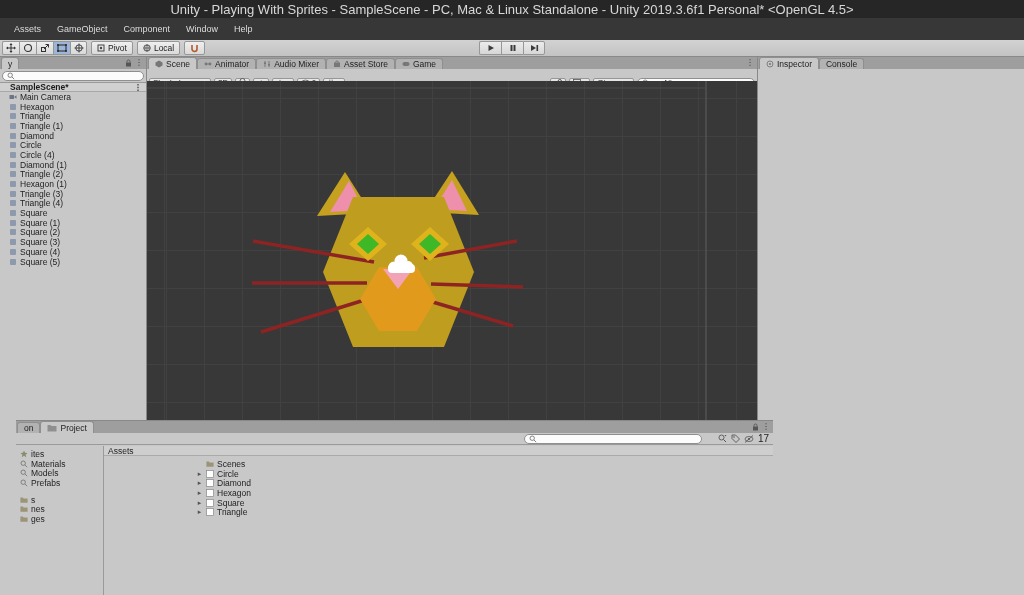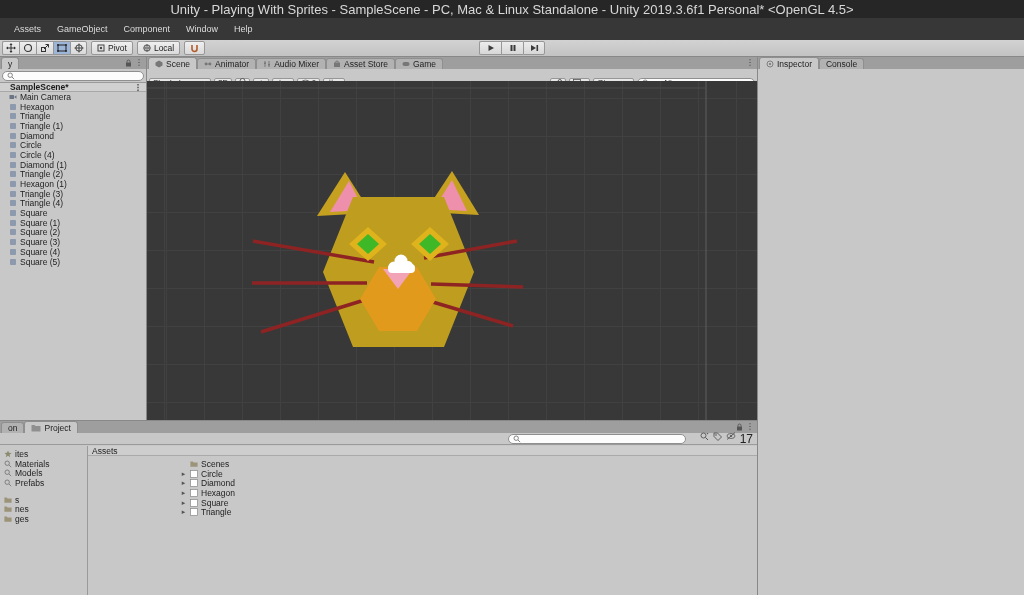--- a/index.html
+++ b/index.html
@@ -26,21 +26,21 @@
     display:flex;align-items:center;justify-content:center;}
   .pbtn.last{border-right:1px solid #979797;border-radius:0 2px 2px 0;}
   .pbtn.first{border-radius:2px 0 0 2px;}
   .right-cluster{position:absolute;right:2px;top:1px;display:flex;align-items:center;}
   .arrow{font-size:7px;color:#444;}
 
   
   .hierarchy{position:absolute;left:0;top:57px;width:147px;height:363px;background:#c8c8c8;border-right:1px solid #888;}
   .center-panel{position:absolute;left:147px;top:57px;width:610px;height:363px;background:#c8c8c8;}
   .inspector{position:absolute;left:757px;top:57px;width:267px;height:538px;background:#c8c8c8;border-left:1px solid #888;}
-  .project{position:absolute;left:0;top:420px;width:757px;height:175px;background:#c8c8c8;border-top:1px solid #888;}
+  .project{position:absolute;left:16px;top:420px;width:757px;height:175px;background:#c8c8c8;border-top:1px solid #888;}
 
   .tabstrip{height:12px;background:#9e9e9e;display:flex;align-items:flex-end;padding-left:1px;position:relative;}
   .utab{display:flex;align-items:center;gap:3px;padding:0 6px;font-size:8.5px;color:#222;background:#b2b2b2;
     border:1px solid #8f8f8f;border-bottom:none;border-radius:3px 3px 0 0;height:11px;white-space:nowrap;}
   .utab.active{background:#c8c8c8;height:12px;}
   .strip-icons{position:absolute;right:3px;top:1px;display:flex;align-items:center;gap:3px;color:#333;}
   .kebab{font-size:8px;color:#333;}
 
   .search{background:#fcfcfc;border:1px solid #8f8f8f;border-radius:6px;height:10px;display:flex;align-items:center;
     padding:0 4px;gap:13px;font-size:8px;color:#444;}
@@ -61,21 +61,21 @@
   .scene-canvas{position:absolute;left:0;top:24px;width:610px;height:339px;background-color:#383838;
     background-image:repeating-linear-gradient(to right,#414141 0 1px,transparent 1px 38px),
                      repeating-linear-gradient(to bottom,#414141 0 1px,transparent 1px 38px);
     background-position:19px 17px;overflow:hidden;}
   .scene-overlay{position:absolute;left:0;top:0;width:610px;height:339px;}
 
   
   .proj-toolbar{height:12px;background:#c8c8c8;border-bottom:1px solid #9a9a9a;display:flex;align-items:center;
     padding:0 4px;position:relative;}
   .proj-toolbar .search{position:absolute;left:508px;width:178px;}
-  .proj-toolbar .right-icons{position:absolute;right:4px;display:flex;align-items:flex-start;gap:4px;font-size:12px;color:#222;}
+  .proj-toolbar .right-icons{position:absolute;right:4px;display:flex;align-items:center;gap:4px;font-size:10px;color:#222;}
   .proj-body{position:absolute;left:0;top:25px;bottom:0;width:757px;display:flex;}
   .proj-left{width:88px;border-right:1px solid #9a9a9a;padding-top:3px;}
   .proj-right{flex:1;}
   .prow{height:9.7px;display:flex;align-items:center;gap:3px;padding-left:4px;font-size:8.5px;color:#222;}
   .assets-header{height:10px;background:#cecece;border-bottom:1px solid #aaa;display:flex;align-items:center;
     padding-left:4px;font-size:8.5px;color:#222;}
   .arow{height:9.7px;display:flex;align-items:center;gap:3px;padding-left:92px;font-size:8.5px;color:#222;}
   .disc{width:7px;font-size:7px;color:#555;flex:none;text-align:center;}
 
   svg.mini{display:block;}

